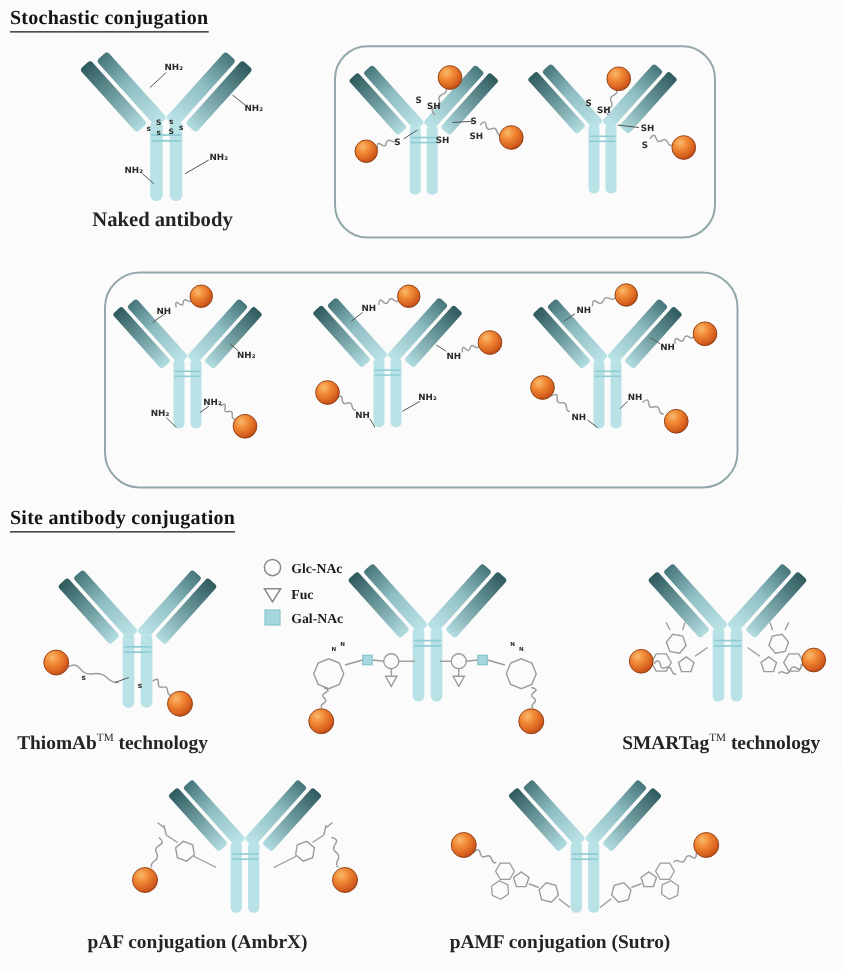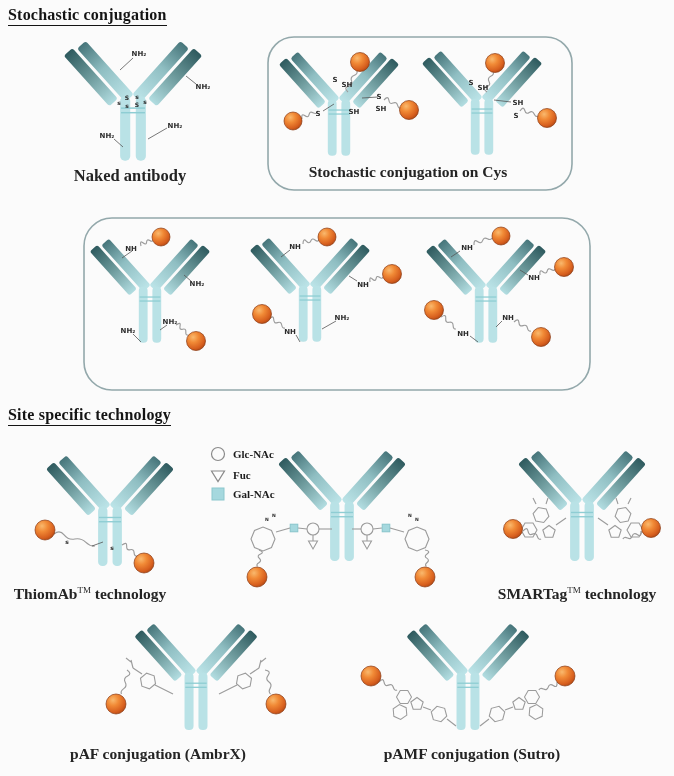--- a/index.html
+++ b/index.html
@@ -276,33 +276,32 @@
     <polygon points="211.5,471 224.5,471 218,481.5" fill="#fdfdfd" stroke="#8a8a8a" stroke-width="1.2"></polygon>
     <rect x="212" y="488" width="12" height="12" fill="#a5d8de" stroke="#8cc7cd"></rect>
     <text class="legend-label" x="233" y="458">Glc-NAc</text>
     <text class="legend-label" x="233" y="479">Fuc</text>
     <text class="legend-label" x="233" y="498">Gal-NAc</text>
   </g>
 </svg>
 
 <div class="heading" style="left:8px;top:6px;text-align:center;">Stochastic conjugation</div>
 
-<div class="heading" style="left:8px;top:406px;">Site specific technology</div>
+<div class="heading" style="left:8px;top:406px;">Site antibody conjugation</div>
 
 <div class="caption big" style="left:130px;top:166px;">Naked antibody</div>
 
-<div class="caption" style="left:408px;top:163px;">Stochastic conjugation on Cys</div>
 
 
 <div class="caption" style="left:90px;top:585px;">
   <span>ThiomAb</span><sup>TM</sup><span> technology</span>
 </div>
 
 
 <div class="caption" style="left:577px;top:585px;">
   <span>SMARTag</span><sup>TM</sup><span> technology</span>
 </div>
 
 <div class="caption" style="left:158px;top:745px;">pAF conjugation (AmbrX)</div>
 
-<div class="caption" style="left:472px;top:745px;">pAMF conjugation (Sutro)</div>
+<div class="caption" style="left:448px;top:745px;">pAMF conjugation (Sutro)</div>
 
 </div>
 
 </body></html>

